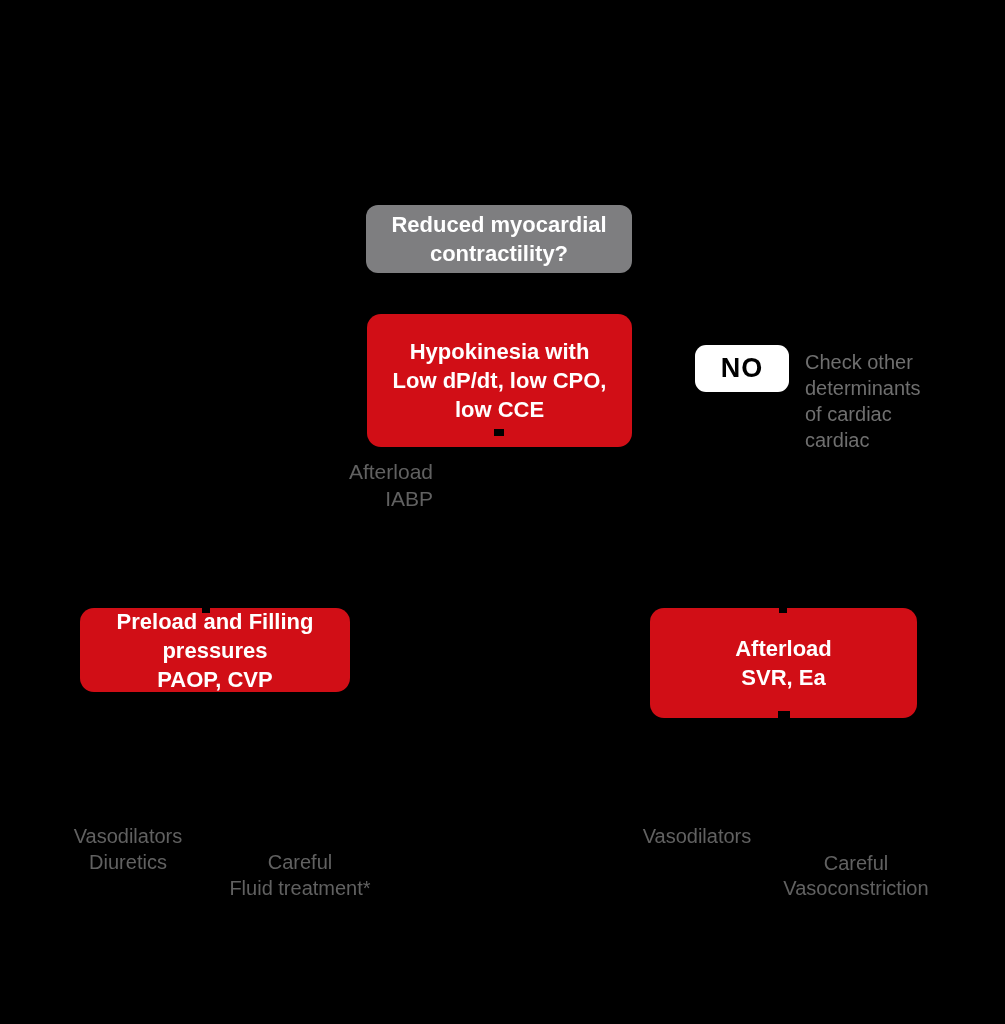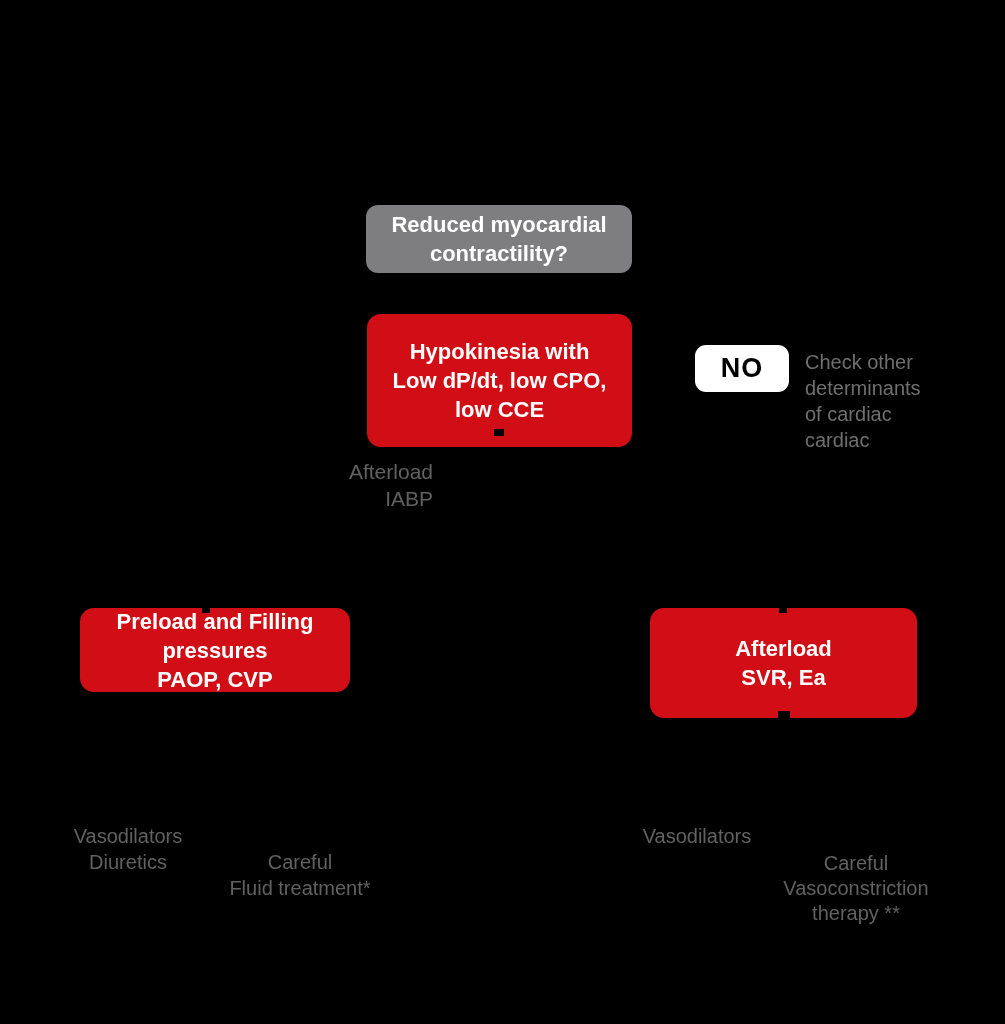--- a/index.html
+++ b/index.html
@@ -102,21 +102,20 @@
     <span>Fluid treatment*</span>
   </div>
 
   <div class="gtext afterload-treatments">
     <span>Vasodilators</span>
   </div>
 
   <div class="gtext careful-vaso">
     <span>Careful</span>
     <span>Vasoconstriction</span>
-    <span>therapy **</span>
   </div>
 
   <div class="notch n-hypo-top"></div>
   <div class="notch n-hypo-bottom"></div>
   <div class="notch n-preload-top"></div>
   <div class="notch n-preload-bottom"></div>
   <div class="notch n-afterload-top"></div>
   <div class="notch n-afterload-bottom"></div>
 
 </div>

